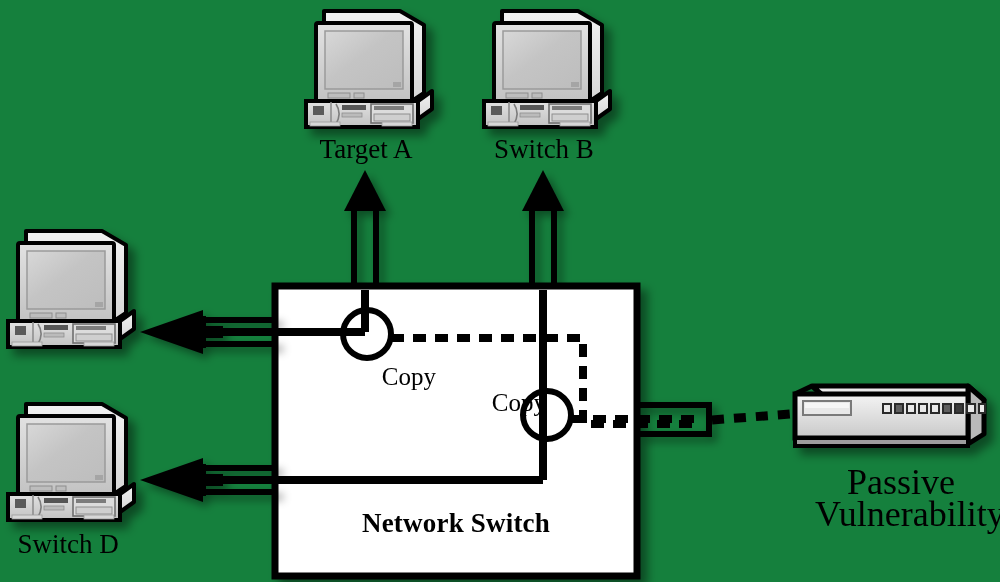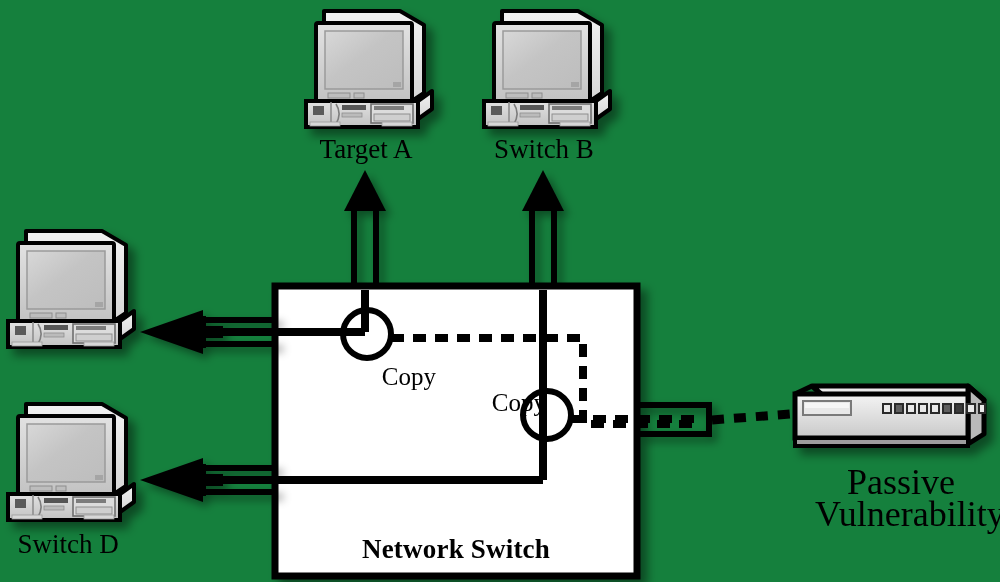--- a/index.html
+++ b/index.html
@@ -207,18 +207,18 @@
 
   <div class="lbl lbl-target" style="left:464px; top:134px; width:160px;">Switch B</div>
 
 
   <div class="lbl lbl-target" style="left:0px; top:529px; width:136px;">Switch D</div>
 
   <div class="lbl lbl-copy" style="left:296px; top:362px; width:140px;">Copy</div>
 
   <div class="lbl lbl-copy" style="left:406px; top:388px; width:140px;">Copy</div>
 
-  <div class="lbl lbl-switch" style="left:275px; top:534px; width:362px;">Network Switch</div>
+  <div class="lbl lbl-switch" style="left:275px; top:508px; width:362px;">Network Switch</div>
 
   <div class="lbl lbl-pva" style="left:815px; top:461px; width:172px;">Passive</div>
   <div class="lbl lbl-pva" style="left:815px; top:493px; width:172px;">Vulnerability</div>
 
 </div>
 
 </body></html>

